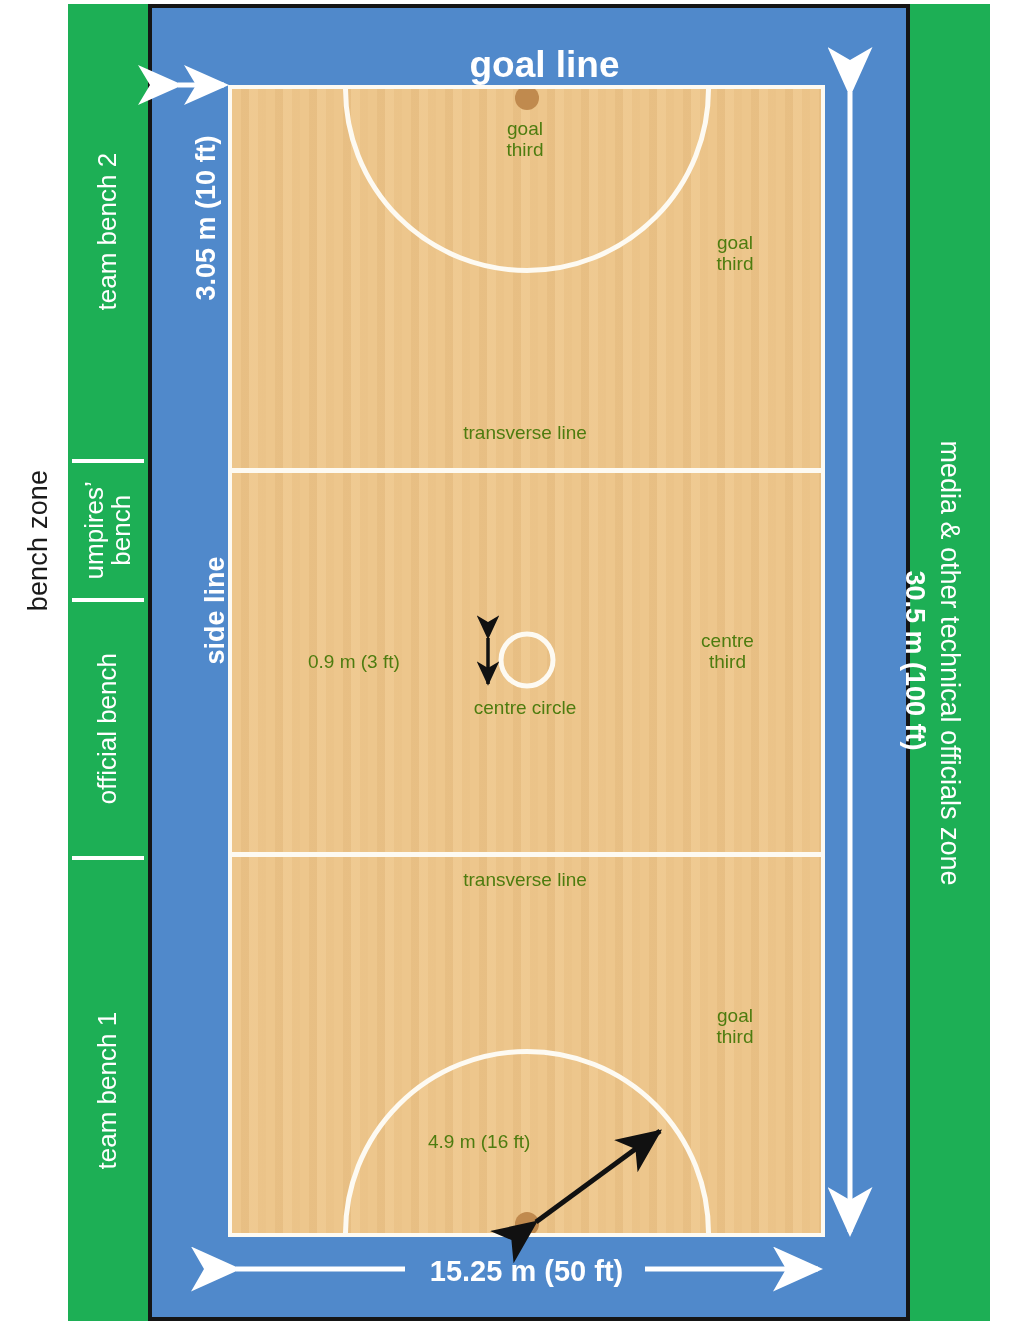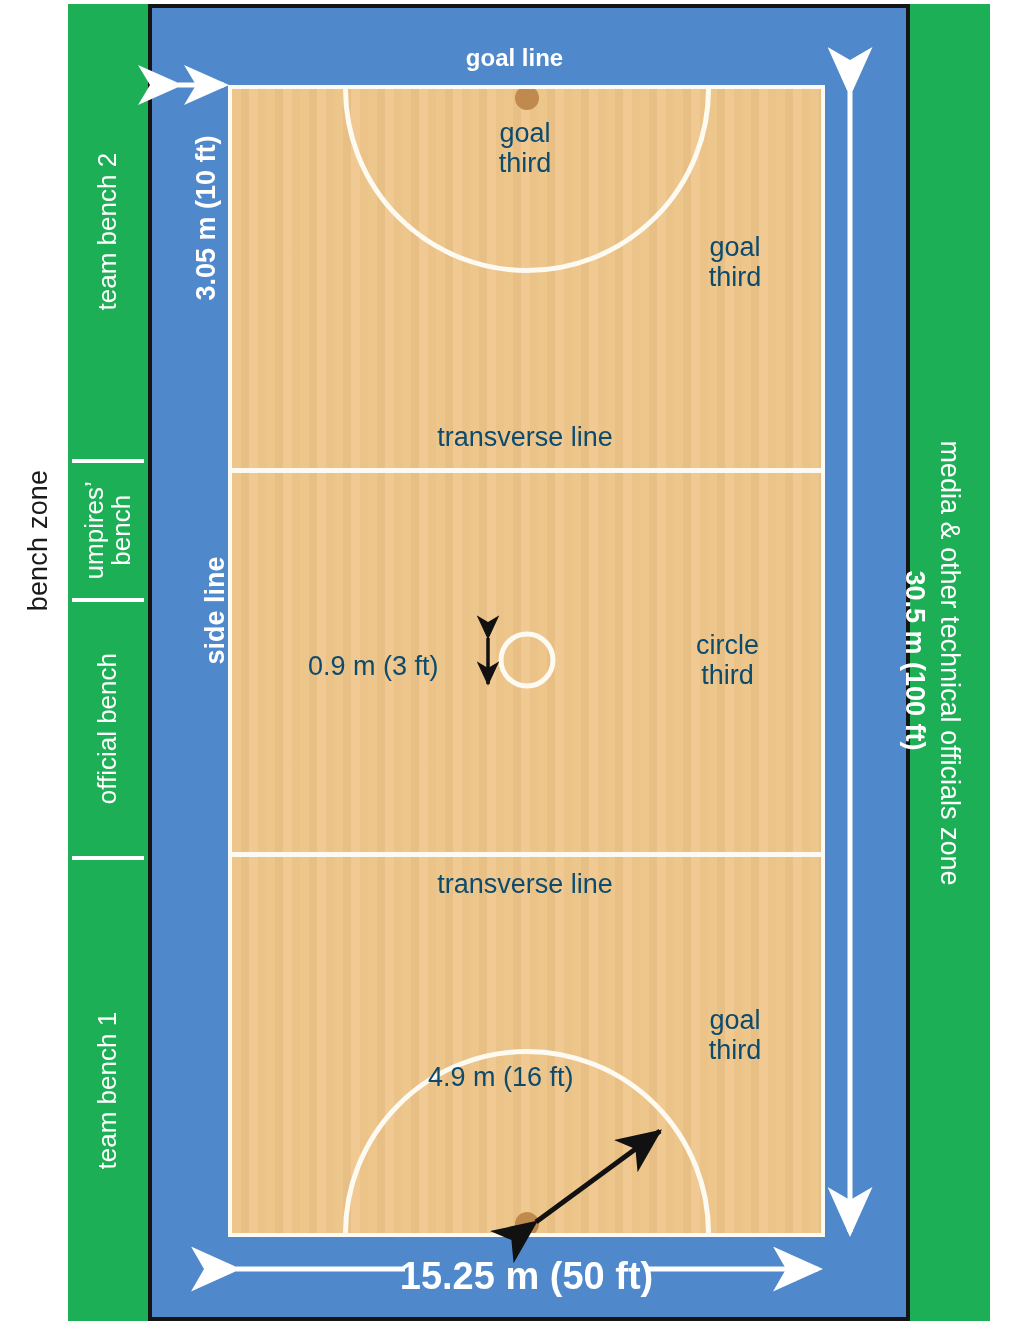--- a/index.html
+++ b/index.html
@@ -159,41 +159,41 @@
     margin-left: -12px;
     border-radius: 50%;
     background: #C08A4E;
   }
   #goal-post-top { top: -3px; }
   #goal-post-bottom { bottom: -3px; }
 
   
   .court-label {
     position: absolute;
-    color: #0c4a6e;
-    font-size: 27px;
+    color: #4d7c0f;
+    font-size: 19px;
     white-space: nowrap;
     line-height: 1.12;
   }
   .court-label.center { text-align: center; }
 
   
   .blue-label {
     position: absolute;
     color: #ffffff;
     font-weight: bold;
     white-space: nowrap;
   }
 
   #goal-line-label {
-    left: 216px;
+    left: 246px;
     top: 44px;
     width: 597px;
     text-align: center;
-    font-size: 24px;
+    font-size: 37px;
   }
   #side-line-label {
     left: 155px;
     top: 595px;
     width: 120px;
     text-align: center;
     font-size: 27px;
     transform: rotate(-90deg);
     transform-origin: center center;
   }
@@ -213,21 +213,21 @@
     text-align: center;
     font-size: 27px;
     transform: rotate(90deg);
     transform-origin: center center;
   }
   #width-label {
     left: 228px;
     top: 1255px;
     width: 597px;
     text-align: center;
-    font-size: 38px;
+    font-size: 29px;
   }
 
   svg.overlay {
     position: absolute;
     left: 0;
     top: 0;
     width: 1028px;
     height: 1325px;
     pointer-events: none;
   }
@@ -290,34 +290,35 @@
 
   <div class="court-label center" style="left:670px; top:232px; width:130px;">
     <span>goal</span><br>
     <span>third</span>
   </div>
 
   <div class="court-label center" style="left:300px; top:422px; width:450px;"><span>transverse line</span></div>
 
   <div class="court-label" style="left:300px; top:651px;margin-left:8px;"><span>0.9 m (3 ft)</span></div>
 
+  <div class="court-label center" style="left:405px; top:697px; width:240px;"><span>centre circle</span></div>
 
   <div class="court-label center" style="left:655px; top:630px; width:145px;">
-    <span>circle</span><br>
+    <span>centre</span><br>
     <span>third</span>
   </div>
 
   <div class="court-label center" style="left:300px; top:869px; width:450px;"><span>transverse line</span></div>
 
   <div class="court-label center" style="left:670px; top:1005px; width:130px;">
     <span>goal</span><br>
     <span>third</span>
   </div>
 
-  <div class="court-label" style="left:428px; top:1062px;"><span>4.9 m (16 ft)</span></div>
+  <div class="court-label" style="left:428px; top:1131px;"><span>4.9 m (16 ft)</span></div>
 
   <div class="blue-label" id="goal-line-label"><span>goal line</span></div>
 
   <div class="blue-label" id="side-line-label"><span>side line</span></div>
 
   <div class="blue-label" id="margin-label"><span>3.05 m (10 ft)</span></div>
 
   <div class="blue-label" id="length-label"><span>30.5 m (100 ft)</span></div>
 
   <div class="blue-label" id="width-label"><span>15.25 m (50 ft)</span></div>

